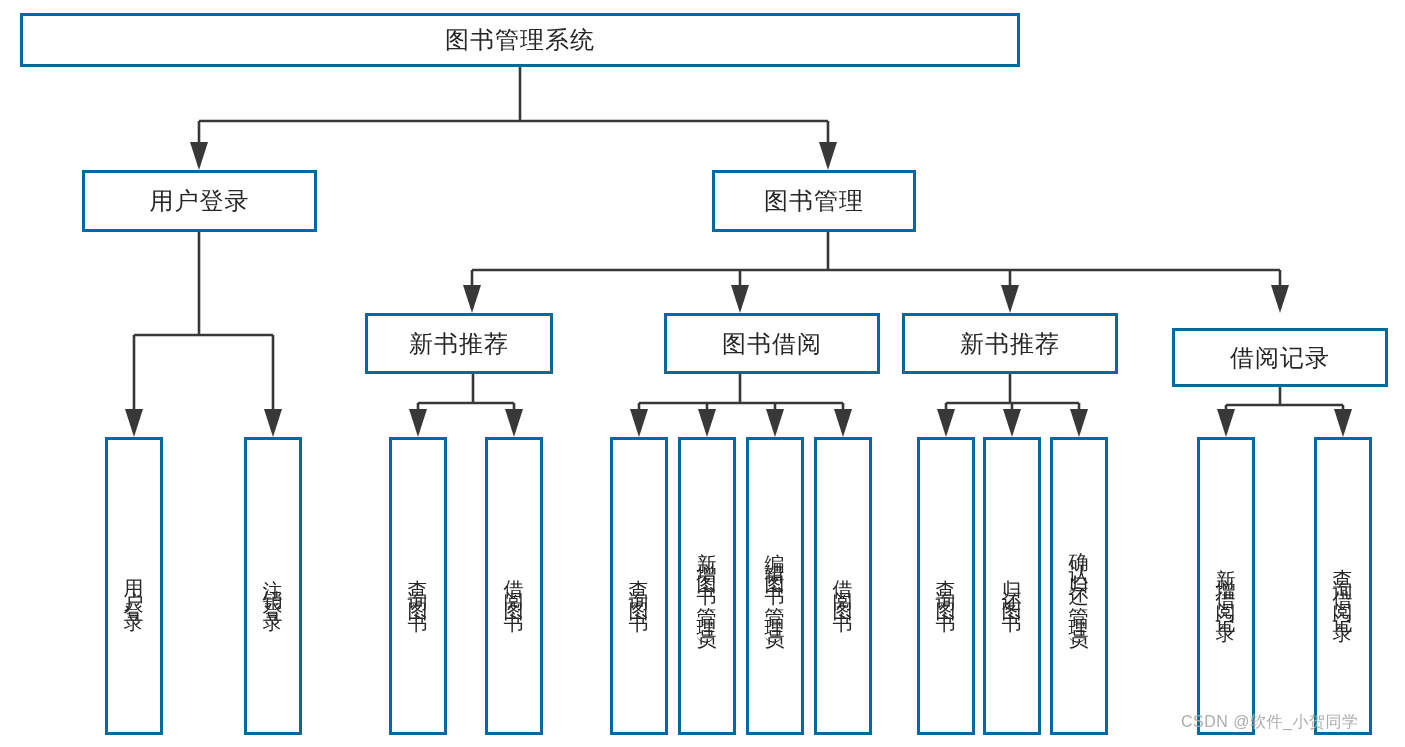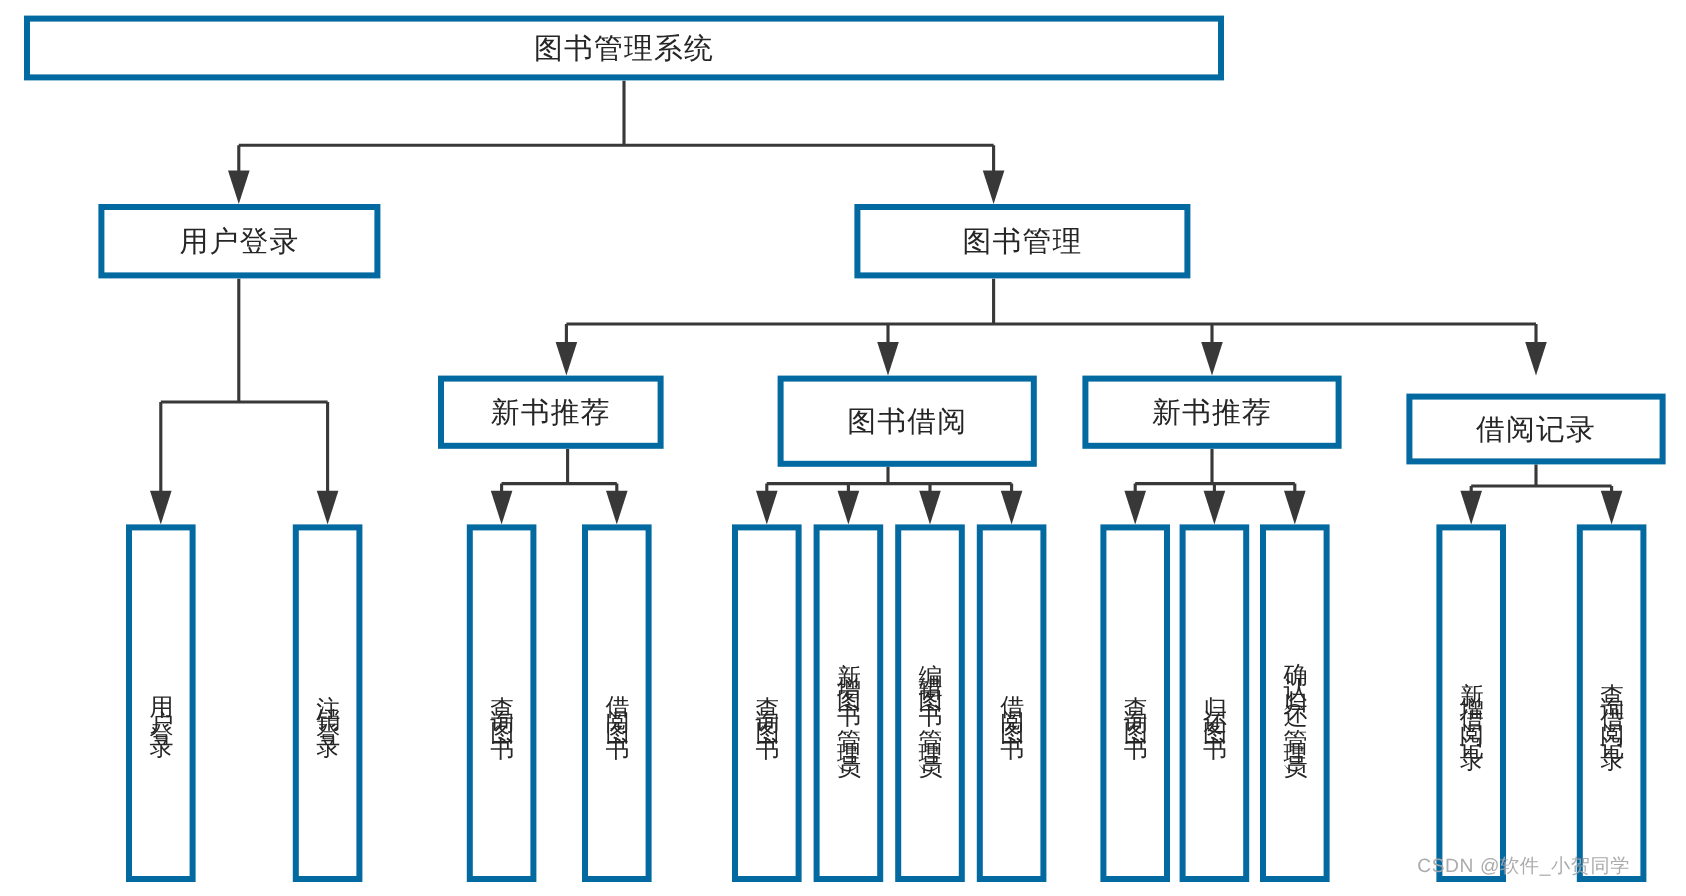--- a/index.html
+++ b/index.html
@@ -12,21 +12,21 @@
     overflow: hidden;
   }
   .connectors {
     position: absolute;
     left: 0; top: 0;
     width: 1405px; height: 747px;
   }
   .box {
     position: absolute;
     box-sizing: border-box;
-    border: 5px solid #0369a1;
+    border: 3px solid #0369a1;
     background: #ffffff;
     display: flex;
     align-items: center;
     justify-content: center;
     color: #262626;
     font-size: 24px;
     letter-spacing: 1px;
     white-space: nowrap;
     z-index: 2;
   }
@@ -80,24 +80,24 @@
       <polygon points="1003,409 1021,409 1012,437"></polygon>
       <polygon points="1070,409 1088,409 1079,437"></polygon>
       <polygon points="1217,409 1235,409 1226,437"></polygon>
       <polygon points="1334,409 1352,409 1343,437"></polygon>
     </g>
   </svg>
 
   <div class="box" style="left:20px; top:13px; width:1000px; height:54px">图书管理系统</div>
 
   <div class="box" style="left:82px; top:170px; width:235px; height:62px">用户登录</div>
-  <div class="box" style="left:712px; top:170px; width:280px; height:62px">图书管理</div>
+  <div class="box" style="left:712px; top:170px; width:204px; height:62px">图书管理</div>
 
   <div class="box" style="left:365px; top:313px; width:188px; height:61px">新书推荐</div>
-  <div class="box" style="left:648px; top:313px; width:216px; height:76px">图书借阅</div>
+  <div class="box" style="left:664px; top:313px; width:216px; height:61px">图书借阅</div>
   <div class="box" style="left:902px; top:313px; width:216px; height:61px">新书推荐</div>
   <div class="box" style="left:1172px; top:328px; width:216px; height:59px">借阅记录</div>
 
   <div class="box vbox" style="left:105px; top:437px; width:58px; height:298px">用户登录</div>
   <div class="box vbox" style="left:244px; top:437px; width:58px; height:298px">注销登录</div>
 
   <div class="box vbox" style="left:389px; top:437px; width:58px; height:298px">查询图书</div>
   <div class="box vbox" style="left:485px; top:437px; width:58px; height:298px">借阅图书</div>
 
   <div class="box vbox" style="left:610px; top:437px; width:58px; height:298px">查询图书</div>

